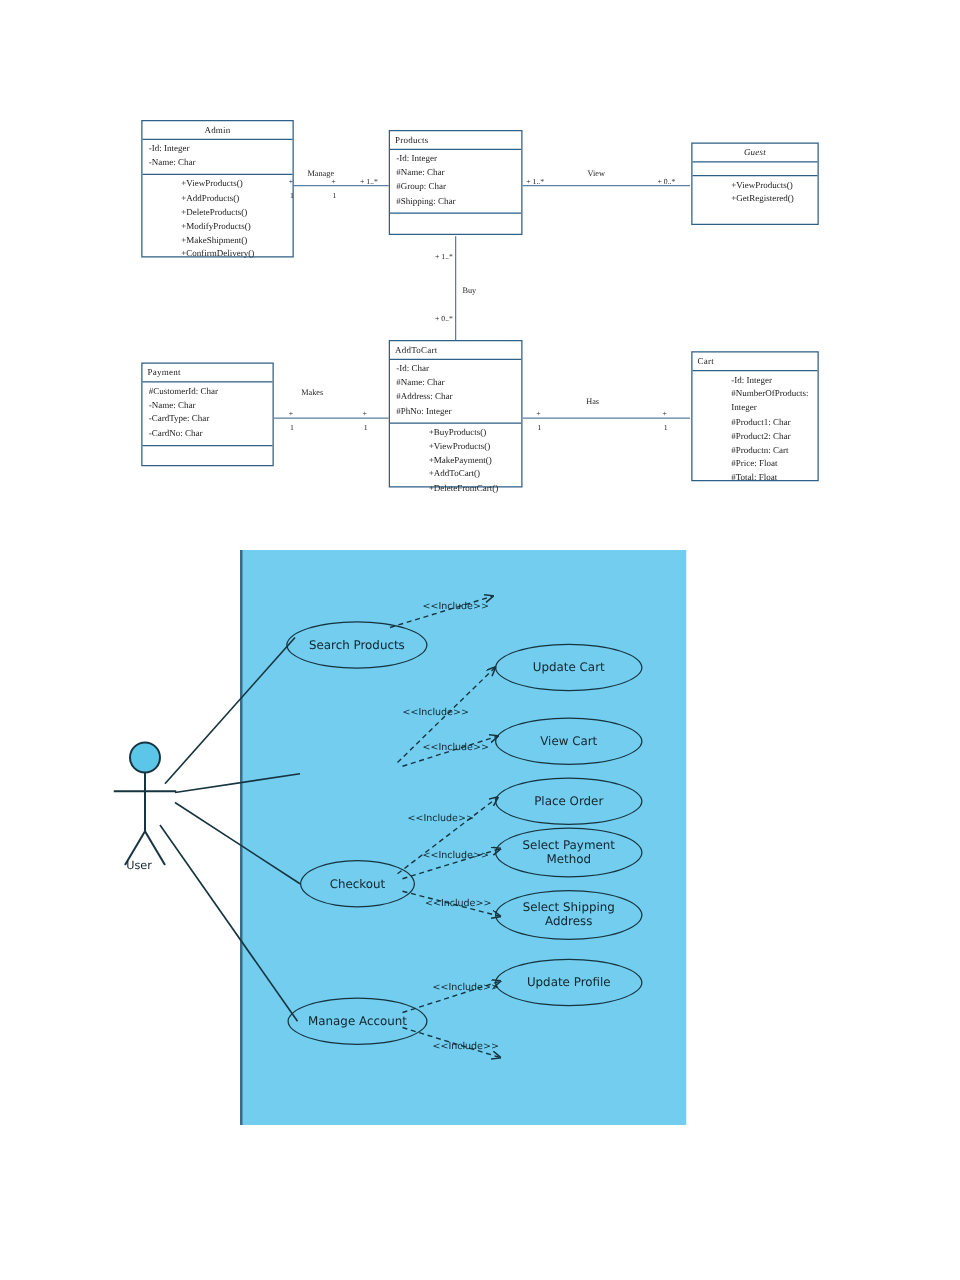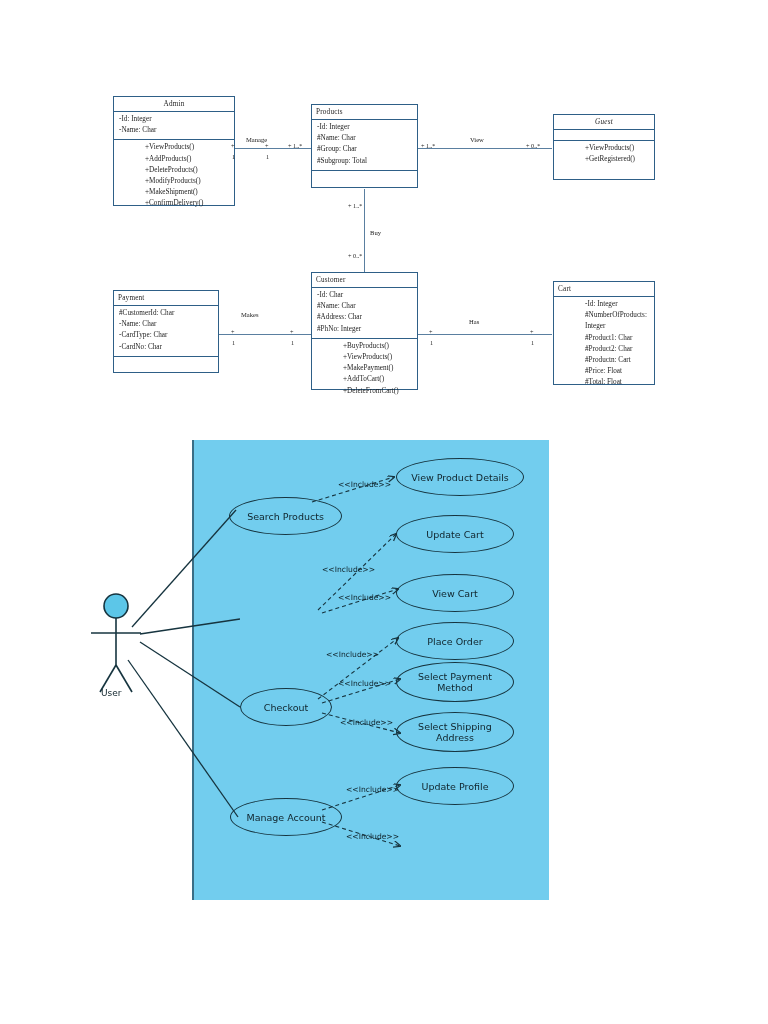--- a/index.html
+++ b/index.html
@@ -148,21 +148,21 @@
       <div class="uml-op">+ConfirmDelivery()</div>
     </div>
   </div>
 
   <div class="uml-class" style="left:311px; top:104px; width:107px; height:84px;">
     <div class="uml-compartment uml-name" style="text-align:left;">Products</div>
     <div class="uml-compartment">
       <div class="uml-attr">-Id: Integer</div>
       <div class="uml-attr">#Name: Char</div>
       <div class="uml-attr">#Group: Char</div>
-      <div class="uml-attr">#Subgroup: Total</div>
+      <div class="uml-attr">#Shipping: Char</div>
     </div>
     <div class="uml-compartment empty-compartment"></div>
   </div>
 
   <div class="uml-class" style="left:553px; top:114px; width:102px; height:66px;">
     <div class="uml-compartment uml-name" style="text-align:center;font-style:italic;">Guest</div>
     <div class="uml-compartment empty-compartment"></div>
     <div class="uml-compartment">
       <div class="uml-op">+ViewProducts()</div>
       <div class="uml-op">+GetRegistered()</div>
@@ -174,21 +174,21 @@
     <div class="uml-compartment">
       <div class="uml-attr">#CustomerId: Char</div>
       <div class="uml-attr">-Name: Char</div>
       <div class="uml-attr">-CardType: Char</div>
       <div class="uml-attr">-CardNo: Char</div>
     </div>
     <div class="uml-compartment empty-compartment"></div>
   </div>
 
   <div class="uml-class" style="left:311px; top:272px; width:107px; height:118px;">
-    <div class="uml-compartment uml-name" style="text-align:left;">Customer</div>
+    <div class="uml-compartment uml-name" style="text-align:left;">AddToCart</div>
     <div class="uml-compartment">
       <div class="uml-attr">-Id: Char</div>
       <div class="uml-attr">#Name: Char</div>
       <div class="uml-attr">#Address: Char</div>
       <div class="uml-attr">#PhNo: Integer</div>
     </div>
     <div class="uml-compartment">
       <div class="uml-op">+BuyProducts()</div>
       <div class="uml-op">+ViewProducts()</div>
       <div class="uml-op">+MakePayment()</div>
@@ -267,21 +267,20 @@
     <line x1="318" y1="279" x2="398" y2="218" stroke="#16343f" stroke-width="1.1" stroke-dasharray="4,3" marker-end="url(#arr)"></line>
     <line x1="322" y1="283" x2="400" y2="259" stroke="#16343f" stroke-width="1.1" stroke-dasharray="4,3" marker-end="url(#arr)"></line>
     <line x1="322" y1="293" x2="400" y2="313" stroke="#16343f" stroke-width="1.1" stroke-dasharray="4,3" marker-end="url(#arr)"></line>
     <line x1="322" y1="390" x2="400" y2="365" stroke="#16343f" stroke-width="1.1" stroke-dasharray="4,3" marker-end="url(#arr)"></line>
     <line x1="322" y1="402" x2="400" y2="426" stroke="#16343f" stroke-width="1.1" stroke-dasharray="4,3" marker-end="url(#arr)"></line>
   </svg>
 
   <div class="actor-label" style="left:101px; top:268px;">User</div>
 
   <div class="usecase" style="left:229px; top:77px; width:113px; height:38px;">Search Products</div>
-  <div class="usecase" style="left:396px; top:38px; width:128px; height:38px;">View Product Details</div>
   <div class="usecase" style="left:396px; top:95px; width:118px; height:38px;">Update Cart</div>
   <div class="usecase" style="left:396px; top:154px; width:118px; height:38px;">View Cart</div>
   <div class="usecase" style="left:240px; top:268px; width:92px; height:38px;">Checkout</div>
   <div class="usecase" style="left:396px; top:202px; width:118px; height:38px;text-align:center;">Place Order</div>
   <div class="usecase" style="left:396px; top:242px; width:118px; height:40px;">Select Payment Method</div>
   <div class="usecase" style="left:396px; top:292px; width:118px; height:40px;">Select Shipping Address</div>
   <div class="usecase" style="left:230px; top:378px; width:112px; height:38px;">Manage Account</div>
   <div class="usecase" style="left:396px; top:347px; width:118px; height:38px;">Update Profile</div>
 
   <div class="include-label" style="left:338px; top:60px;">&lt;&lt;Include&gt;&gt;</div>

